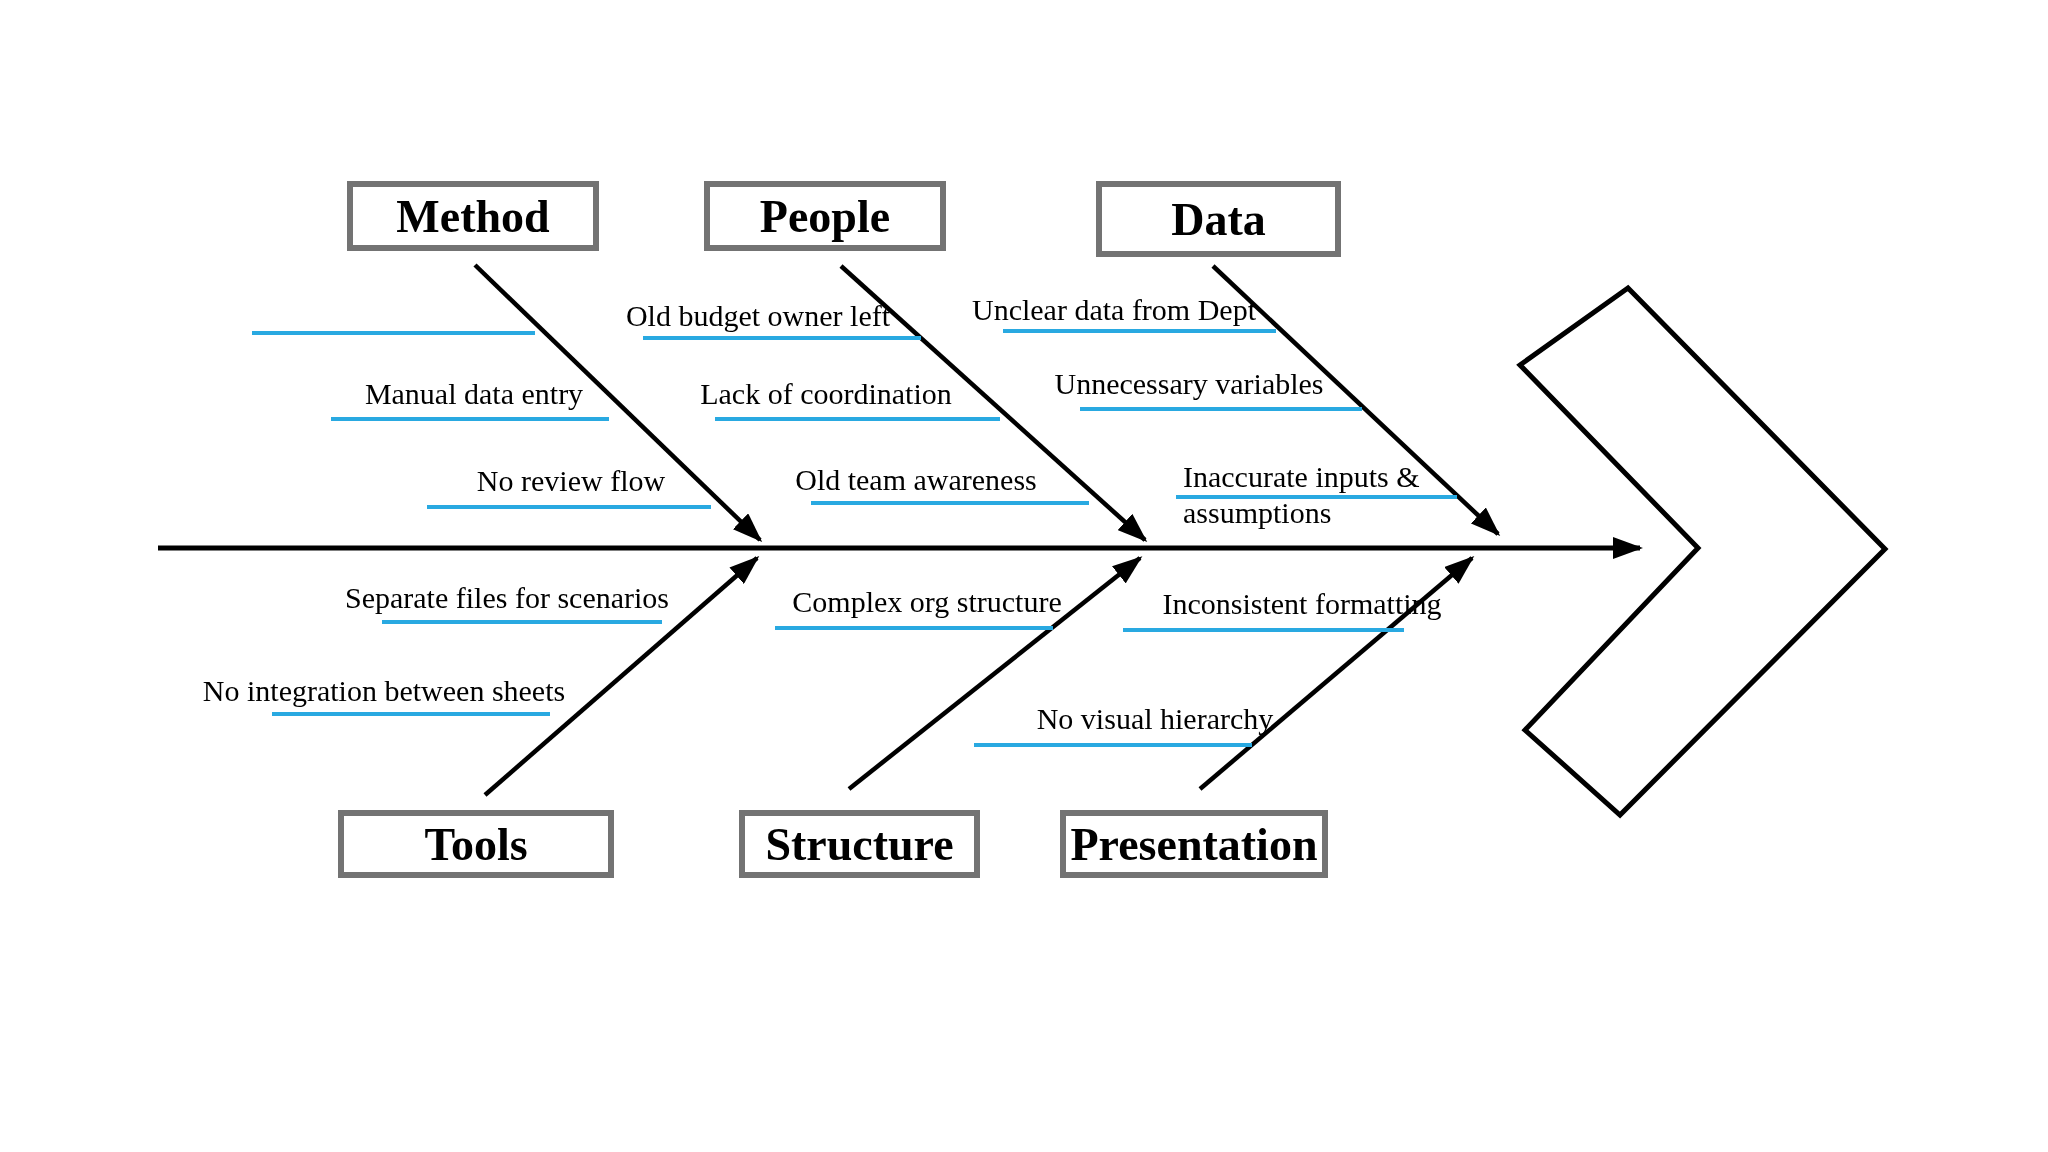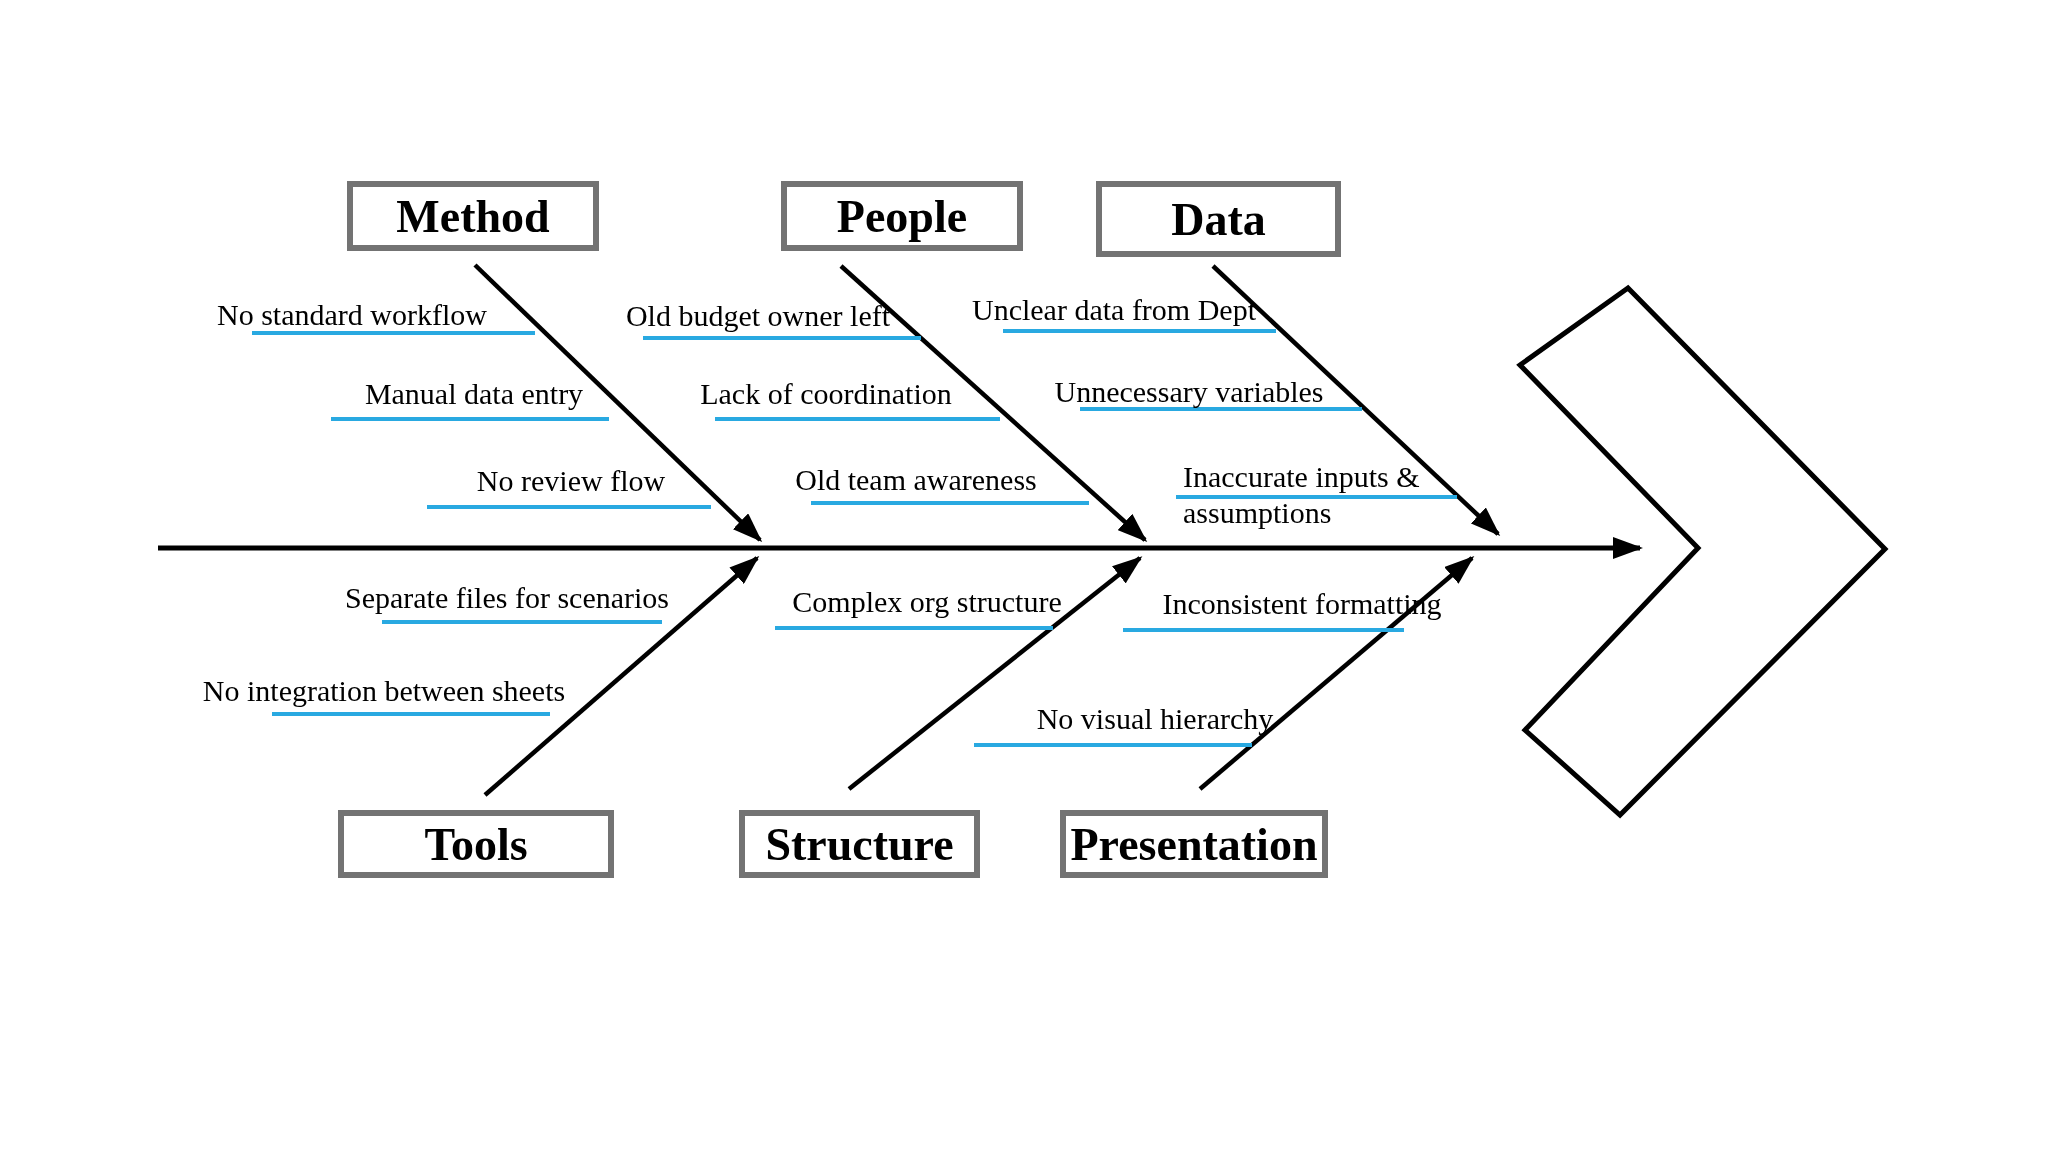--- a/index.html
+++ b/index.html
@@ -82,37 +82,36 @@
     <line x1="382" y1="622" x2="662" y2="622" stroke="#29A9E1" stroke-width="4"></line>
     <line x1="272" y1="714" x2="550" y2="714" stroke="#29A9E1" stroke-width="4"></line>
 
     <line x1="775" y1="628" x2="1053" y2="628" stroke="#29A9E1" stroke-width="4"></line>
 
     <line x1="1123" y1="630" x2="1404" y2="630" stroke="#29A9E1" stroke-width="4"></line>
     <line x1="974" y1="745" x2="1252" y2="745" stroke="#29A9E1" stroke-width="4"></line>
   </svg>
 
   <div class="cbox" style="left:347px; top:181px; width:252px; height:70px;">Method</div>
-  <div class="cbox" style="left:781px; top:181px; width:242px; height:70px;">People</div>
+  <div class="cbox" style="left:704px; top:181px; width:242px; height:70px;">People</div>
   <div class="cbox" style="left:1096px; top:181px; width:245px; height:76px;">Data</div>
 
   <div class="cbox" style="left:338px; top:810px; width:276px; height:68px;">Tools</div>
   <div class="cbox" style="left:739px; top:810px; width:241px; height:68px;font-family:Liberation Serif, serif;">Structure</div>
   <div class="cbox" style="left:1060px; top:810px; width:268px; height:68px;">Presentation</div>
 
-  <div class="cause" style="left:352px; top:297px;">No standard workflow</div>
   <div class="cause" style="left:474px; top:376px;">Manual data entry</div>
   <div class="cause" style="left:571px; top:463px;text-align:right;">No review flow</div>
 
   <div class="cause" style="left:758px; top:298px;">Old budget owner left</div>
   <div class="cause" style="left:826px; top:376px;">Lack of coordination</div>
   <div class="cause" style="left:916px; top:462px;">Old team awareness</div>
 
   <div class="cause" style="left:1114px; top:292px;">Unclear data from Dept</div>
-  <div class="cause" style="left:1189px; top:374px;">Unnecessary variables</div>
+  <div class="cause" style="left:1189px; top:366px;">Unnecessary variables</div>
   <div class="cause two-line" style="left:1183px; top:459px;">
     <span>Inaccurate inputs &amp;</span>
     <span>assumptions</span>
   </div>
 
   <div class="cause" style="left:507px; top:580px;">Separate files for scenarios</div>
   <div class="cause" style="left:384px; top:673px;">No integration between sheets</div>
 
   <div class="cause" style="left:927px; top:584px;">Complex org structure</div>
 

